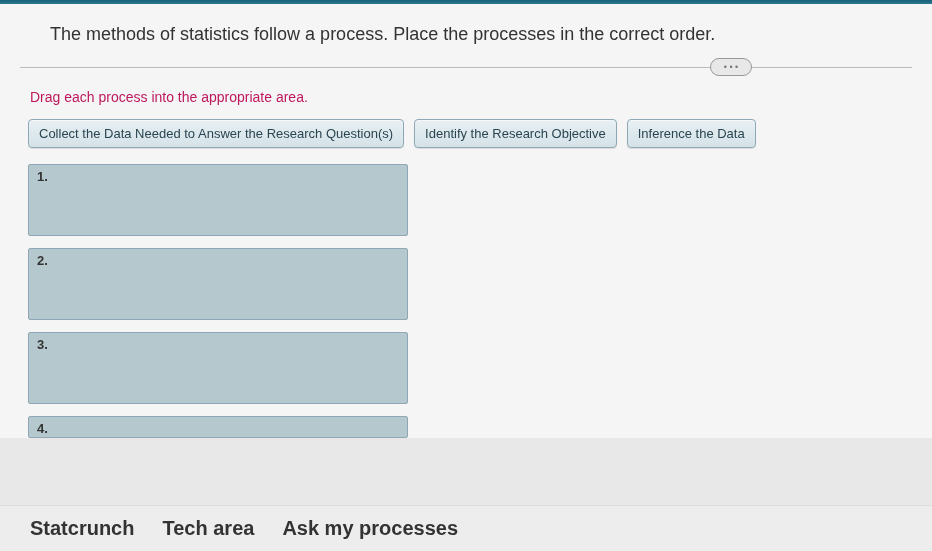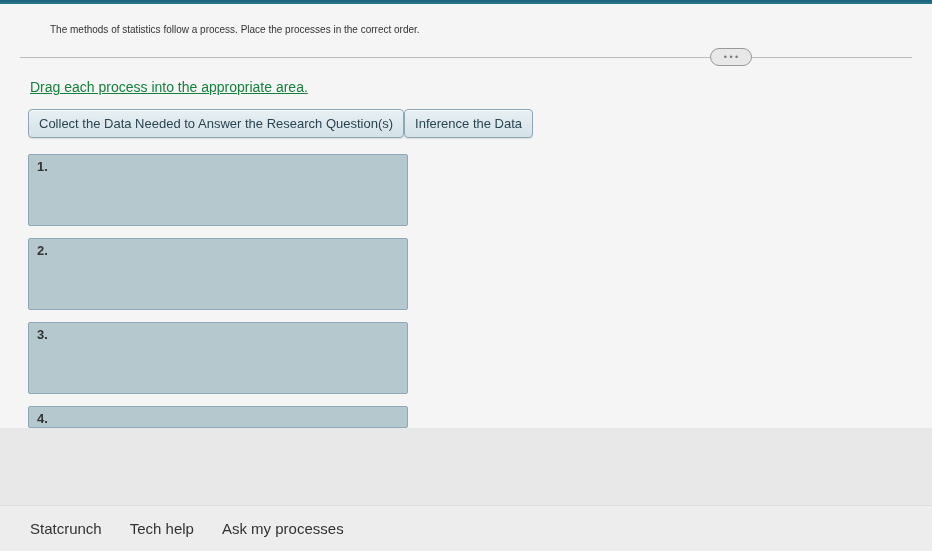--- a/index.html
+++ b/index.html
@@ -18,21 +18,21 @@
     .top-bar {
       height: 4px;
       background: linear-gradient(180deg, #1a5f7a 0%, #2a7a8f 100%);
     }
     .content-area {
       background: #f5f5f5;
       padding: 12px 20px 0 20px;
       position: relative;
     }
     .question-text {
-      font-size: 10px;
+      font-size: 18px;
       color: #333;
       padding: 8px 30px 16px 30px;
       font-weight: normal;
     }
     .divider-row {
       position: relative;
       height: 2px;
       margin: 6px 0 20px 0;
     }
     .divider-line {
@@ -53,27 +53,26 @@
     .pill-inner {
       display: flex;
       justify-content: space-around;
       align-items: center;
       height: 100%;
       font-size: 9px;
       color: #777;
     }
     .instruction-text {
       font-size: 14px;
-      color: #15803d;
+      color: #be185d;
       padding: 0 30px 14px 10px;
-      text-decoration: underline;
     }
     .chips-row {
       display: flex;
-      gap: 0;
+      gap: 10px;
       padding: 0 8px 16px 8px;
     }
     .chip {
       background: linear-gradient(180deg, #e8f0f3 0%, #d4e2e8 100%);
       border: 1px solid #8fa8b5;
       border-radius: 4px;
       padding: 6px 10px;
       font-size: 13px;
       color: #2a4550;
       cursor: move;
@@ -130,22 +129,22 @@
       right: 0;
       height: 46px;
       background: #ededed;
       display: flex;
       align-items: center;
       padding: 0 30px;
       gap: 28px;
       border-top: 1px solid #ddd;
     }
     .bottom-link {
-      font-size: 15px;
-      font-weight: normal;
+      font-size: 20px;
+      font-weight: bold;
       color: #333;
       cursor: pointer;
     }
   </style>
 </head>
 <body>
 
 <div class="top-bar"></div>
 
 <div class="nav-arrow">
@@ -162,20 +161,21 @@
     <hr class="divider-line">
     <div class="pill">
       <div class="pill-inner">•&nbsp;•&nbsp;•</div>
     </div>
   </div>
 
   <div class="instruction-text">Drag each process into the appropriate area.</div>
 
   <div class="chips-row">
     <div class="chip">Collect the Data Needed to Answer the Research Question(s)</div>
+    <div class="chip">Identify the Research Objective</div>
     <div class="chip">Inference the Data</div>
   </div>
 
   <div class="drop-zones">
     <div class="drop-zone">
       <span class="zone-number">1.</span>
     </div>
     <div class="drop-zone">
       <span class="zone-number">2.</span>
     </div>
@@ -184,15 +184,15 @@
     </div>
     <div class="drop-zone">
       <span class="zone-number">4.</span>
     </div>
   </div>
 
 </div>
 
 <div class="bottom-bar">
   <span class="bottom-link">Statcrunch</span>
-  <span class="bottom-link">Tech help</span>
+  <span class="bottom-link">Tech area</span>
   <span class="bottom-link">Ask my processes</span>
 </div>
 
 </body></html>

